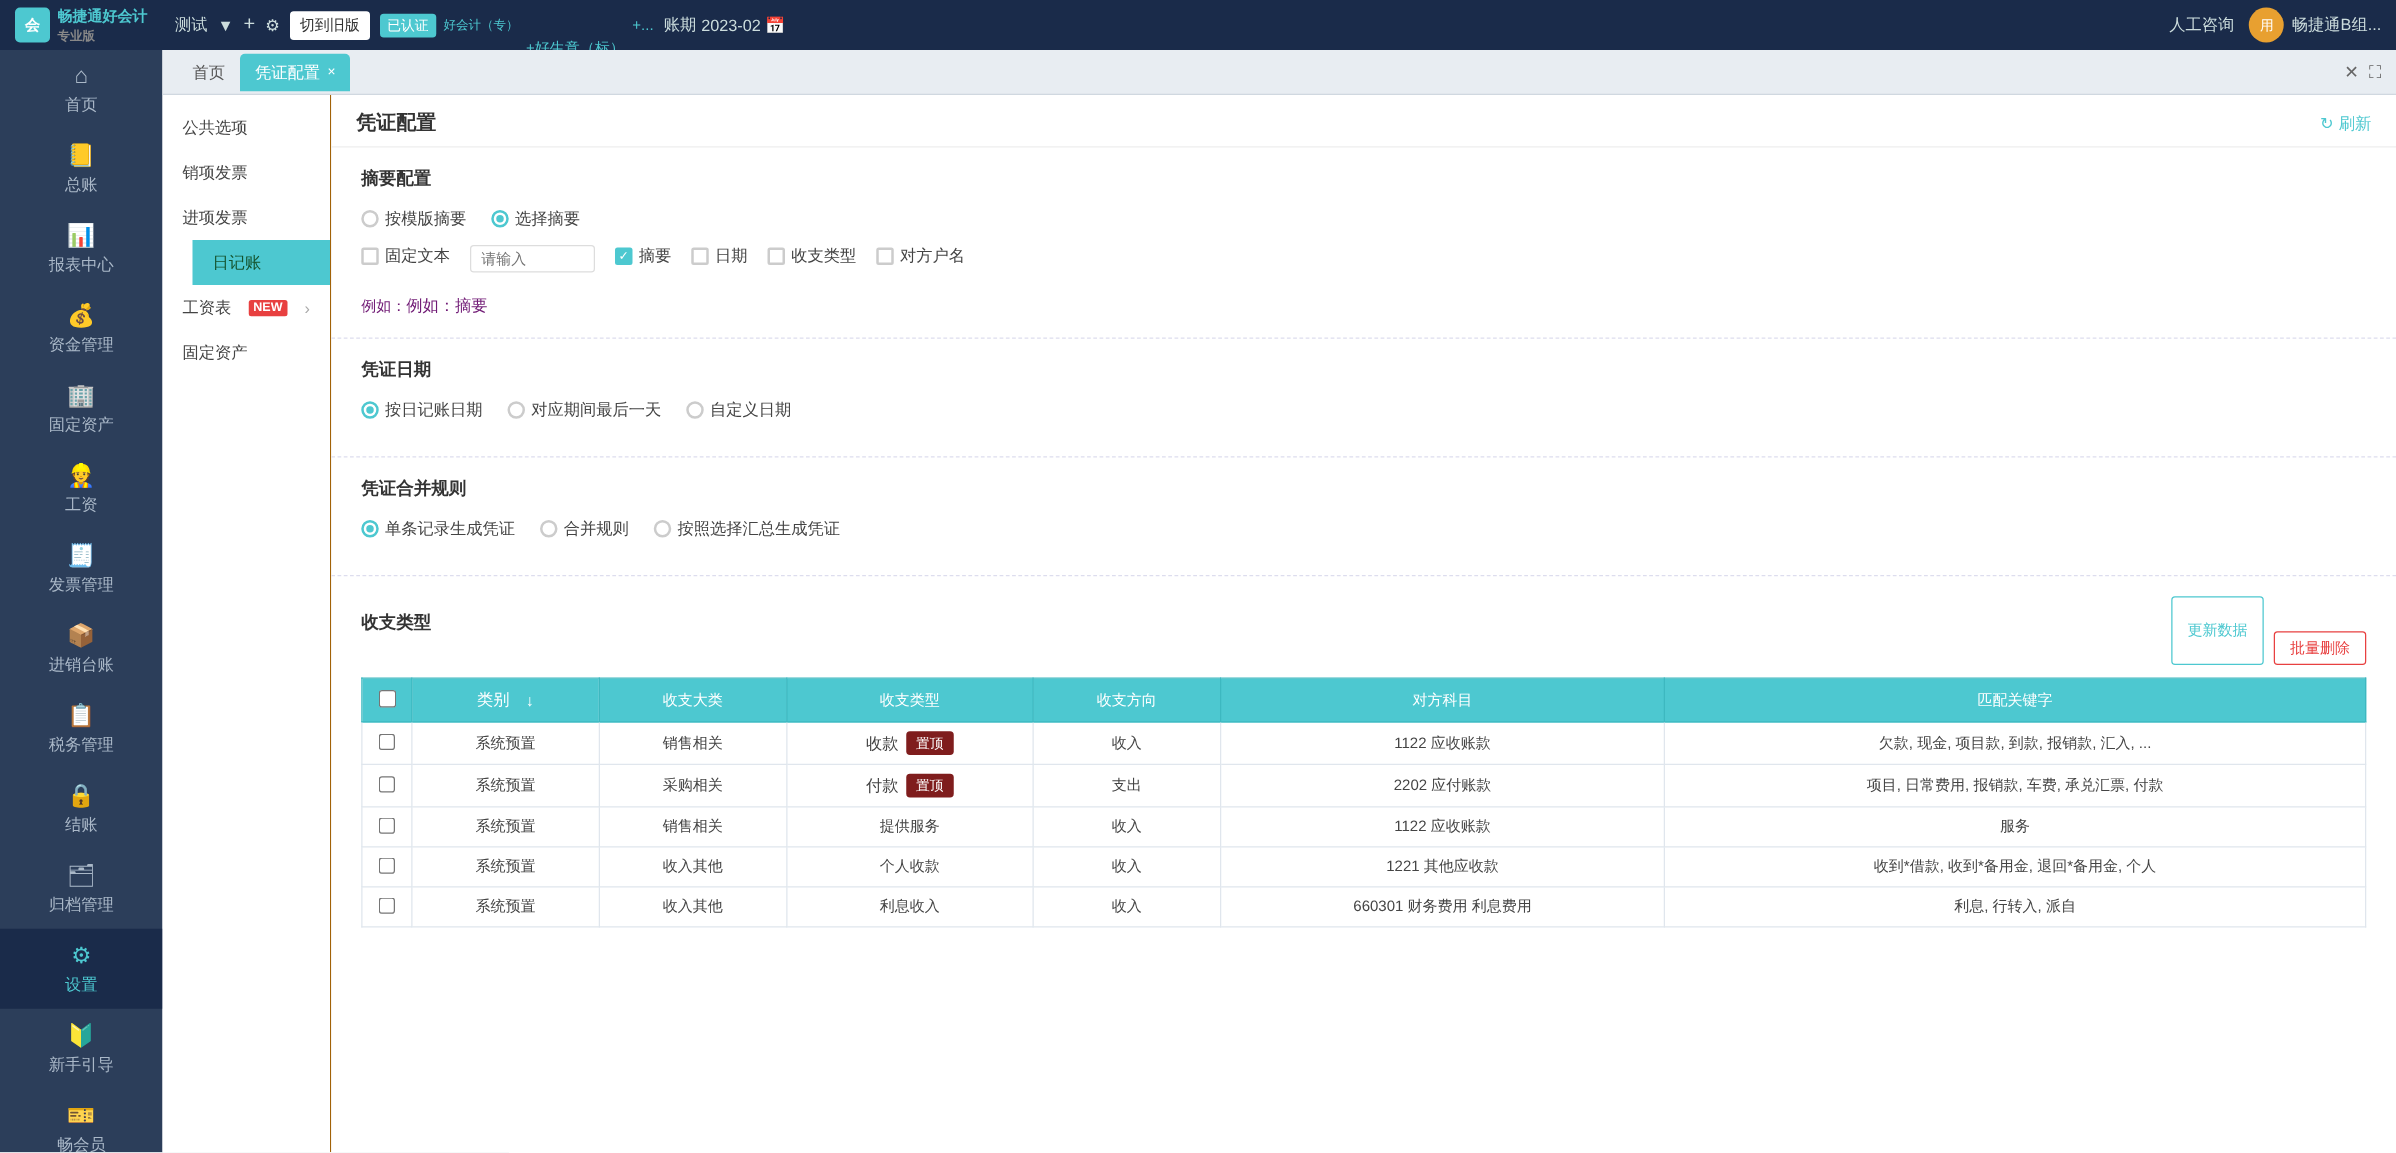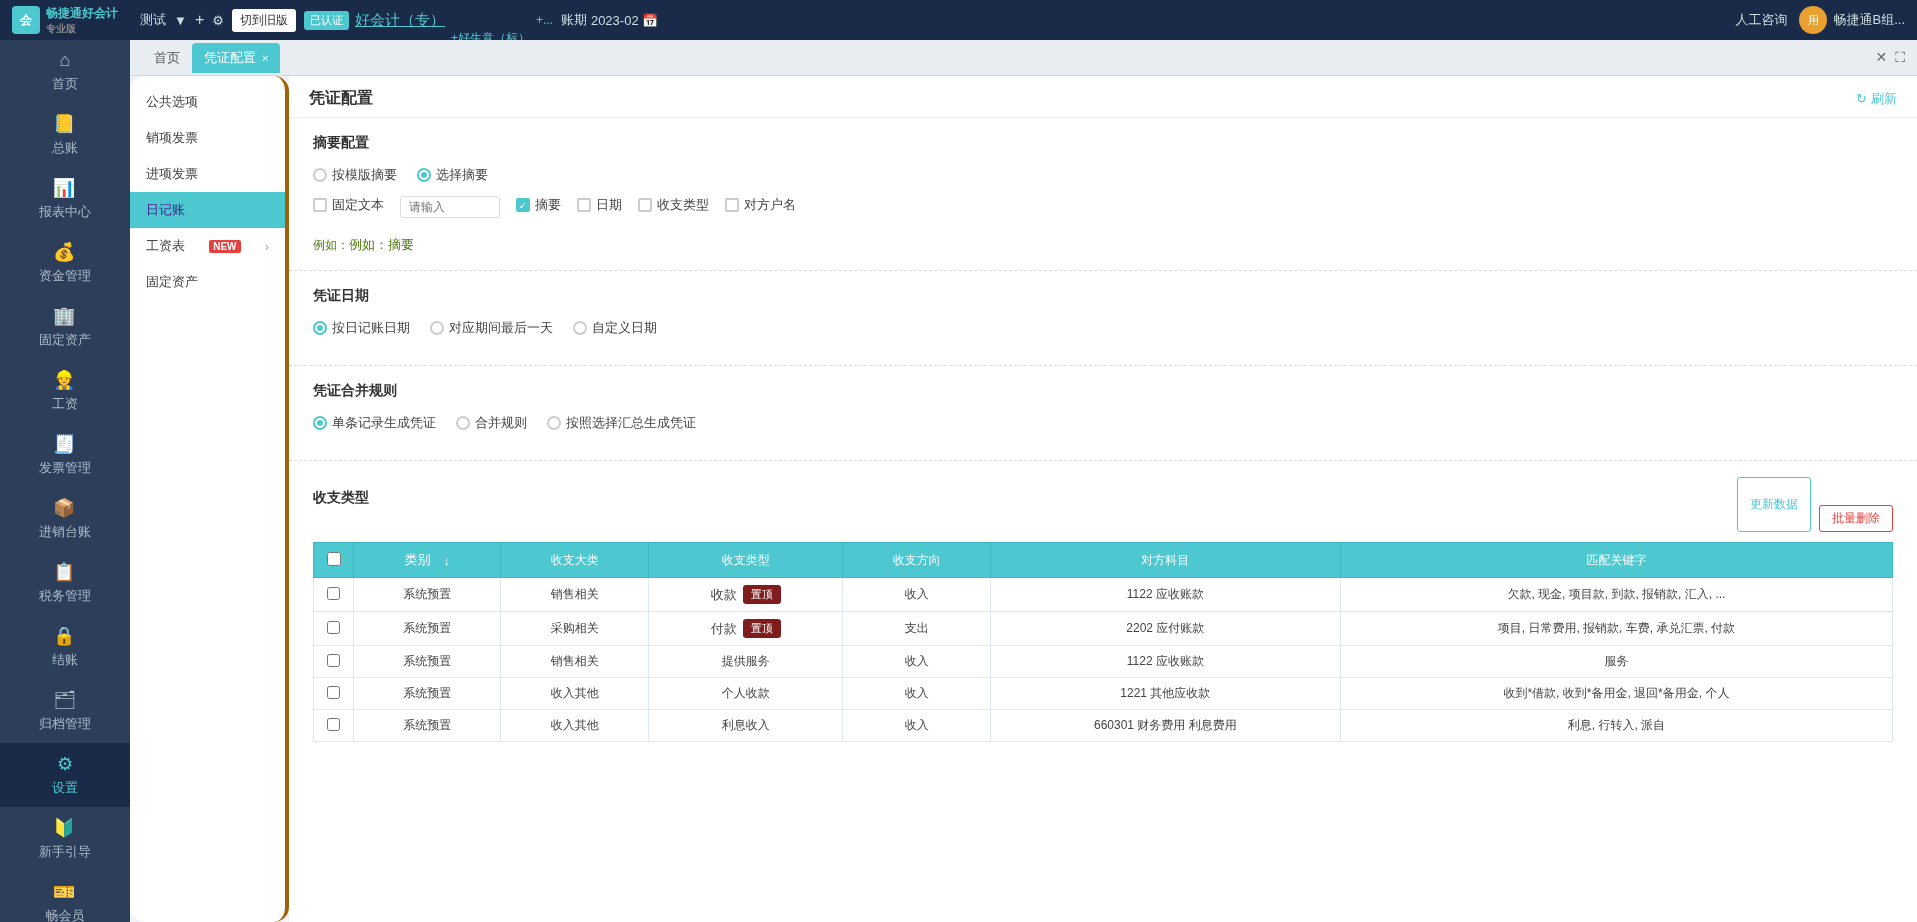--- a/index.html
+++ b/index.html
@@ -36,23 +36,23 @@
     .tab-item { padding: 6px 12px; cursor: pointer; color: #555; font-size: 13px; border-radius: 4px 4px 0 0; }
     .tab-item.active { background: #4dc8d0; color: white; display: flex; align-items: center; gap: 6px; }
     .tab-close { cursor: pointer; font-size: 11px; }
     .tab-bar-right { margin-left: auto; display: flex; gap: 8px; }
     .tab-bar-icon { cursor: pointer; color: #666; font-size: 14px; }
 
     
     .page-content { flex: 1; display: flex; overflow: hidden; }
 
     
-    .left-nav { width: 159px; background: white; border-right: 4px solid #a16207; padding: 8px 0; flex-shrink: 0; border-radius: 15px; }
+    .left-nav { width: 135px; background: white; border-right: 1px solid #a16207; padding: 8px 0; flex-shrink: 0; }
     .left-nav-item { padding: 9px 16px; cursor: pointer; color: #444; font-size: 13px; display: flex; align-items: center; justify-content: space-between; }
-    .left-nav-item.active { background: #4dc8d0; color: #4c1d95; }
+    .left-nav-item.active { background: #4dc8d0; color: #14532d; margin-left: 24px; }
     .new-badge { background: #e84040; color: white; font-size: 10px; padding: 1px 4px; border-radius: 2px; font-weight: bold; }
 
     
     .right-panel { flex: 1; overflow-y: auto; padding: 0; background: white; }
     .panel-header { display: flex; align-items: center; justify-content: space-between; padding: 12px 20px 8px; border-bottom: 1px solid #eee; }
     .panel-title { font-size: 16px; font-weight: bold; color: #333; }
     .refresh-btn { color: #4dc8d0; cursor: pointer; font-size: 13px; display: flex; align-items: center; gap: 4px; }
 
     
     .section { padding: 16px 24px; border-bottom: 1px dashed #dde; }
@@ -64,21 +64,21 @@
     .radio-circle { width: 14px; height: 14px; border-radius: 50%; border: 2px solid #ccc; display: flex; align-items: center; justify-content: center; flex-shrink: 0; }
     .radio-circle.checked { border-color: #4dc8d0; }
     .radio-circle.checked::after { content: ''; width: 6px; height: 6px; background: #4dc8d0; border-radius: 50%; }
 
     
     .checkbox-row { display: flex; align-items: flex-start; gap: 16px; margin: 10px 0; }
     .checkbox-item { display: flex; align-items: center; gap: 5px; cursor: pointer; color: #444; }
     .checkbox-box { width: 14px; height: 14px; border: 2px solid #ccc; border-radius: 2px; display: flex; align-items: center; justify-content: center; flex-shrink: 0; }
     .checkbox-box.checked { background: #4dc8d0; border-color: #4dc8d0; color: white; font-size: 10px; }
     .text-input { border: 1px solid #ddd; border-radius: 3px; padding: 3px 8px; color: #aaa; font-size: 12px; width: 100px; }
-    .example-text { color: #4d7c0f; font-size: 12px; margin-top: 18px; }
+    .example-text { color: #701a75; font-size: 12px; margin-top: 18px; }
 
     
     .table-section { padding: 16px 24px; }
     .table-header-row { display: flex; justify-content: space-between; align-items: center; margin-bottom: 10px; }
     .table-actions { display: flex; gap: 8px; }
     .action-btn { padding: 4px 12px; border: 1px solid #4dc8d0; color: #4dc8d0; background: white; border-radius: 3px; cursor: pointer; font-size: 12px; }
     .action-btn.danger { border-color: #e84040; color: #e84040; margin-top: 28px; }
 
     .data-table { width: 100%; border-collapse: collapse; }
     .data-table th { background: #4dc8d0; color: white; padding: 8px 10px; text-align: center; font-weight: normal; font-size: 12px; border: 1px solid #3db8c0; }
@@ -99,21 +99,21 @@
       <div style="font-size:10px;color:#888;">专业版</div>
     </div>
   </div>
   <div class="topbar-company">测试</div>
   <div class="topbar-arrow">▼</div>
   <div class="topbar-add">+</div>
   <div class="topbar-settings">⚙</div>
   <button class="topbar-switch-btn">切到旧版</button>
   <div class="topbar-badges">
     <span style="background:#4dc8d0;color:white;padding:2px 6px;border-radius:3px;font-size:11px;">已认证</span>
-    <span style="color:#4dc8d0;font-size:15px;text-decoration:underline;">好会计（专）</span>
+    <span style="color:#4dc8d0;font-size:10px;">好会计（专）</span>
     <span style="color:#4dc8d0;font-size:12px;margin-top:36px;">+好生意（标）</span>
     <span style="color:#4dc8d0;font-size:12px;">+...</span>
   </div>
   <div class="topbar-period">
     <span>账期</span>
     <span>2023-02</span>
     <span>📅</span>
   </div>
   <div class="topbar-right">
     <span style="display:flex;align-items:center;gap:4px;">人工咨询</span>

